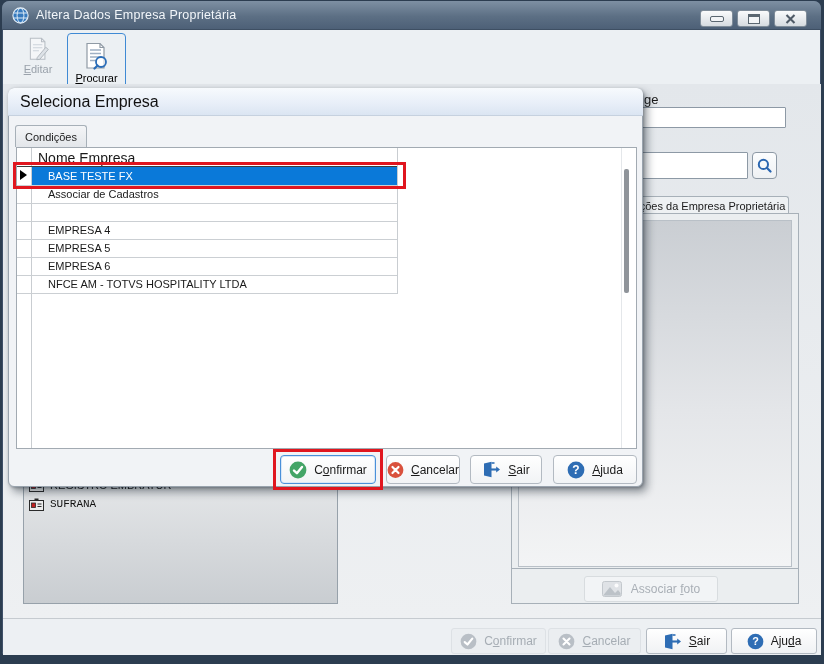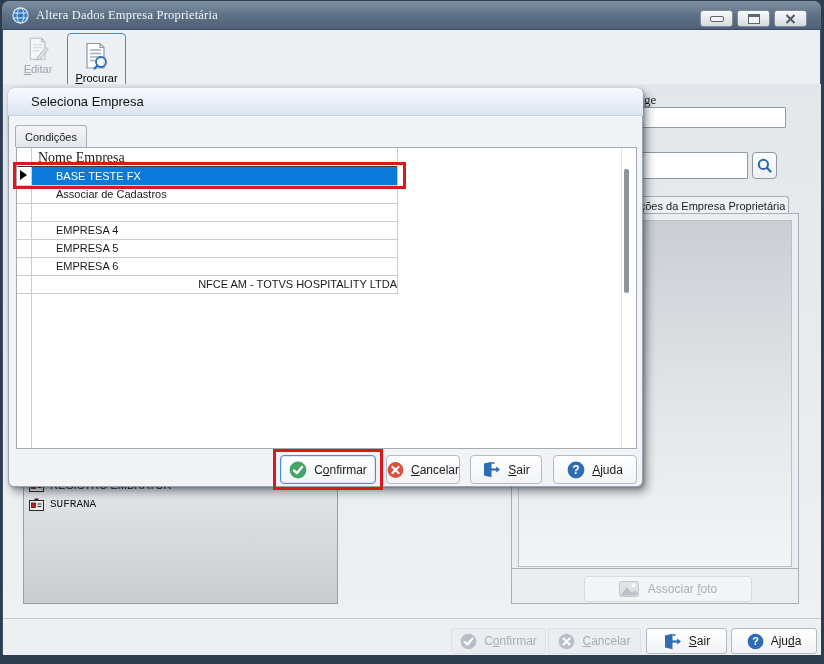--- a/index.html
+++ b/index.html
@@ -3,21 +3,21 @@
 <meta charset="utf-8">
 <style>
   html,body{margin:0;padding:0;}
   body{
     width:824px;height:664px;position:relative;overflow:hidden;
     background:#2c3d50;
     font-family:"Liberation Sans", sans-serif;
     -webkit-font-smoothing:antialiased;
   }
   .abs{position:absolute;box-sizing:border-box;}
-  .txt{font-family:Liberation Serif, serif;color:#1a1a1a;}
+  .txt{font-family:Liberation Sans, sans-serif;color:#1a1a1a;}
   u, .mn{text-decoration:underline;}
 
   
   #win-frame{left:2px;top:1px;width:819px;height:654px;background:#ecf0f3;border:1px solid #3f5068;border-radius:7px 7px 3px 3px;}
   #titlebar{left:2px;top:1px;width:819px;height:29px;border-radius:7px 7px 0 0;
     background:linear-gradient(180deg,#7e90a3 0%,#5c6f84 55%,#4d6077 100%);
     border-bottom:1px solid #3e4f63;}
   #title-text{left:36px;top:8px;font-size:12.5px;color:#f2f6fa;letter-spacing:.2px;}
   .winbtn{top:10px;width:33px;height:17px;border:1px solid #7f8c99;border-radius:3px;
     background:linear-gradient(180deg,#fafbfc,#d6dbe0);display:flex;align-items:center;justify-content:center;padding:0;cursor:default;}
@@ -39,27 +39,27 @@
   #left-panel{border:1px solid #97a1aa;background:linear-gradient(180deg,#ffffff 0%,#ffffff 50%,#c9cdd1 100%);}
   .reg-item{display:flex;align-items:center;gap:6px;padding-left:5px;font-size:11px;height:16px;color:#111;}
   #btn-foto{display:flex;align-items:center;justify-content:center;gap:9px;background:#f2f4f6;border:1px solid #d8dcdf;border-radius:3px;color:#a9afb6;font-size:12px;}
   #btn-search{border:1px solid #8d99a5;border-radius:4px;background:linear-gradient(180deg,#fcfdfe,#eef1f3);display:flex;align-items:center;justify-content:center;padding:0;}
 
   
   #dialog{left:8px;top:88px;width:635px;height:399px;background:#f1f3f6;border:1px solid #99a3ad;border-radius:6px;
     box-shadow:4px 5px 9px rgba(20,30,42,.45), 1px 1px 3px rgba(20,30,42,.3);z-index:5;}
   #dlg-header{left:8px;top:88px;width:635px;height:28px;border-radius:6px 6px 0 0;z-index:5;
     background:linear-gradient(180deg,#f7fafd,#e7eef8 60%,#dbe5f2);border-bottom:1px solid #c6d1df;
-    display:flex;align-items:center;padding-left:23px;font-size:13px;color:#111;}
+    display:flex;align-items:center;padding-left:12px;font-size:16px;color:#111;}
   .tab{z-index:5;border:1px solid #a7b0b8;border-bottom:none;border-radius:3px 3px 0 0;font-size:11px;
     display:flex;align-items:center;justify-content:center;color:#222;}
   #tab-cond{background:linear-gradient(180deg,#f4f5f7,#e3e6ea);}
   #tab-res{background:#f3f5f7;margin-top:36px;}
   #dlg-table{left:16px;top:147px;width:621px;height:302px;background:#fff;border:1px solid #a2aab2;z-index:5;}
-  .row{position:absolute;left:15px;width:365px;height:18px;font-size:11px;line-height:18px;padding-left:24px;box-sizing:border-box;color:#1a1a1a;white-space:nowrap;overflow:hidden;}
+  .row{position:absolute;left:15px;width:365px;height:18px;font-size:11px;line-height:18px;padding-left:16px;box-sizing:border-box;color:#1a1a1a;white-space:nowrap;overflow:hidden;}
   .row.sel{background:#0a79d9;color:#fff;}
   .sepline{position:absolute;left:0;width:380px;height:1px;background:#cbcfd3;}
   .redbox{border:3px solid #e0161f;z-index:7;background:transparent;pointer-events:none;}
   .dlg-btn{display:flex;align-items:center;justify-content:center;gap:7px;z-index:5;
     background:linear-gradient(180deg,#ffffff,#f1f3f5);border:1px solid #b3bac2;border-radius:4px;
     font-size:12px;color:#1a1a1a;padding:0;}
   .dlg-btn.focused{border:1px solid #4a90d9;box-shadow:inset 0 0 0 1px #dcea f8;}
   .dlg-btn.focused{box-shadow:inset 0 0 0 1px #d8e7f7;}
 
   
@@ -125,21 +125,21 @@
   </svg>
 </button>
 
 <div class="abs" id="owner-tab" style="left:636px;top:196px;width:153px;height:18px;">
   <span>ções da Empresa Proprietária</span>
 </div>
 
 <div class="abs grp-panel" style="left:511px;top:213px;width:288px;height:391px;">
   <div class="abs photo-area" style="left:6px;top:6px;width:274px;height:347px;"></div>
   <div class="abs" style="left:0;top:354px;width:286px;height:35px;border-top:1px solid #a7b0b8;">
-    <button class="abs" id="btn-foto" style="left:72px;top:7px;width:168px;height:26px;">
+    <button class="abs" id="btn-foto" style="left:72px;top:7px;width:134px;height:26px;">
       <svg width="20" height="16" viewBox="0 0 20 16">
         <rect x="0.5" y="0.5" width="19" height="15" rx="2" fill="#dfe2e6" stroke="#c3c8cd"></rect>
         <circle cx="14.5" cy="4.5" r="2" fill="#fbfbfc"></circle>
         <path d="M1.5 14 L8 6 L13 12 L16 9 L18.5 12 V14.5 H1.5 Z" fill="#bcc2c8"></path>
       </svg>
       <span><span>Associar </span><u>f</u><span>oto</span></span>
     </button>
   </div>
 </div>
 
@@ -220,21 +220,21 @@
   <div class="abs txt" style="left:21px;top:2px;font-size:14px;">Nome Empresa</div>
   <div class="abs" style="left:0;top:18px;width:380px;height:1px;background:#3c3c3c;"></div>
 
   <div class="abs" style="left:380px;top:0;width:1px;height:146px;background:#c9cdd1;"></div>
 
   <div class="row sel" style="top:19px;">BASE TESTE FX</div>
   <div class="row" style="top:37px;">Associar de Cadastros</div>
   <div class="row" style="top:73px;">EMPRESA 4</div>
   <div class="row" style="top:91px;">EMPRESA 5</div>
   <div class="row" style="top:109px;">EMPRESA 6</div>
-  <div class="row" style="top:127px;text-align:right;">NFCE AM - TOTVS HOSPITALITY LTDA</div>
+  <div class="row" style="top:127px;">NFCE AM - TOTVS HOSPITALITY LTDA</div>
 
   <div class="sepline" style="top:37px;"></div>
   <div class="sepline" style="top:55px;"></div>
   <div class="sepline" style="top:73px;"></div>
   <div class="sepline" style="top:91px;"></div>
   <div class="sepline" style="top:109px;"></div>
   <div class="sepline" style="top:127px;"></div>
   <div class="sepline" style="top:145px;"></div>
 
   <div class="abs" style="left:3px;top:22px;width:0;height:0;border-left:7px solid #000;border-top:5px solid transparent;border-bottom:5px solid transparent;"></div>

